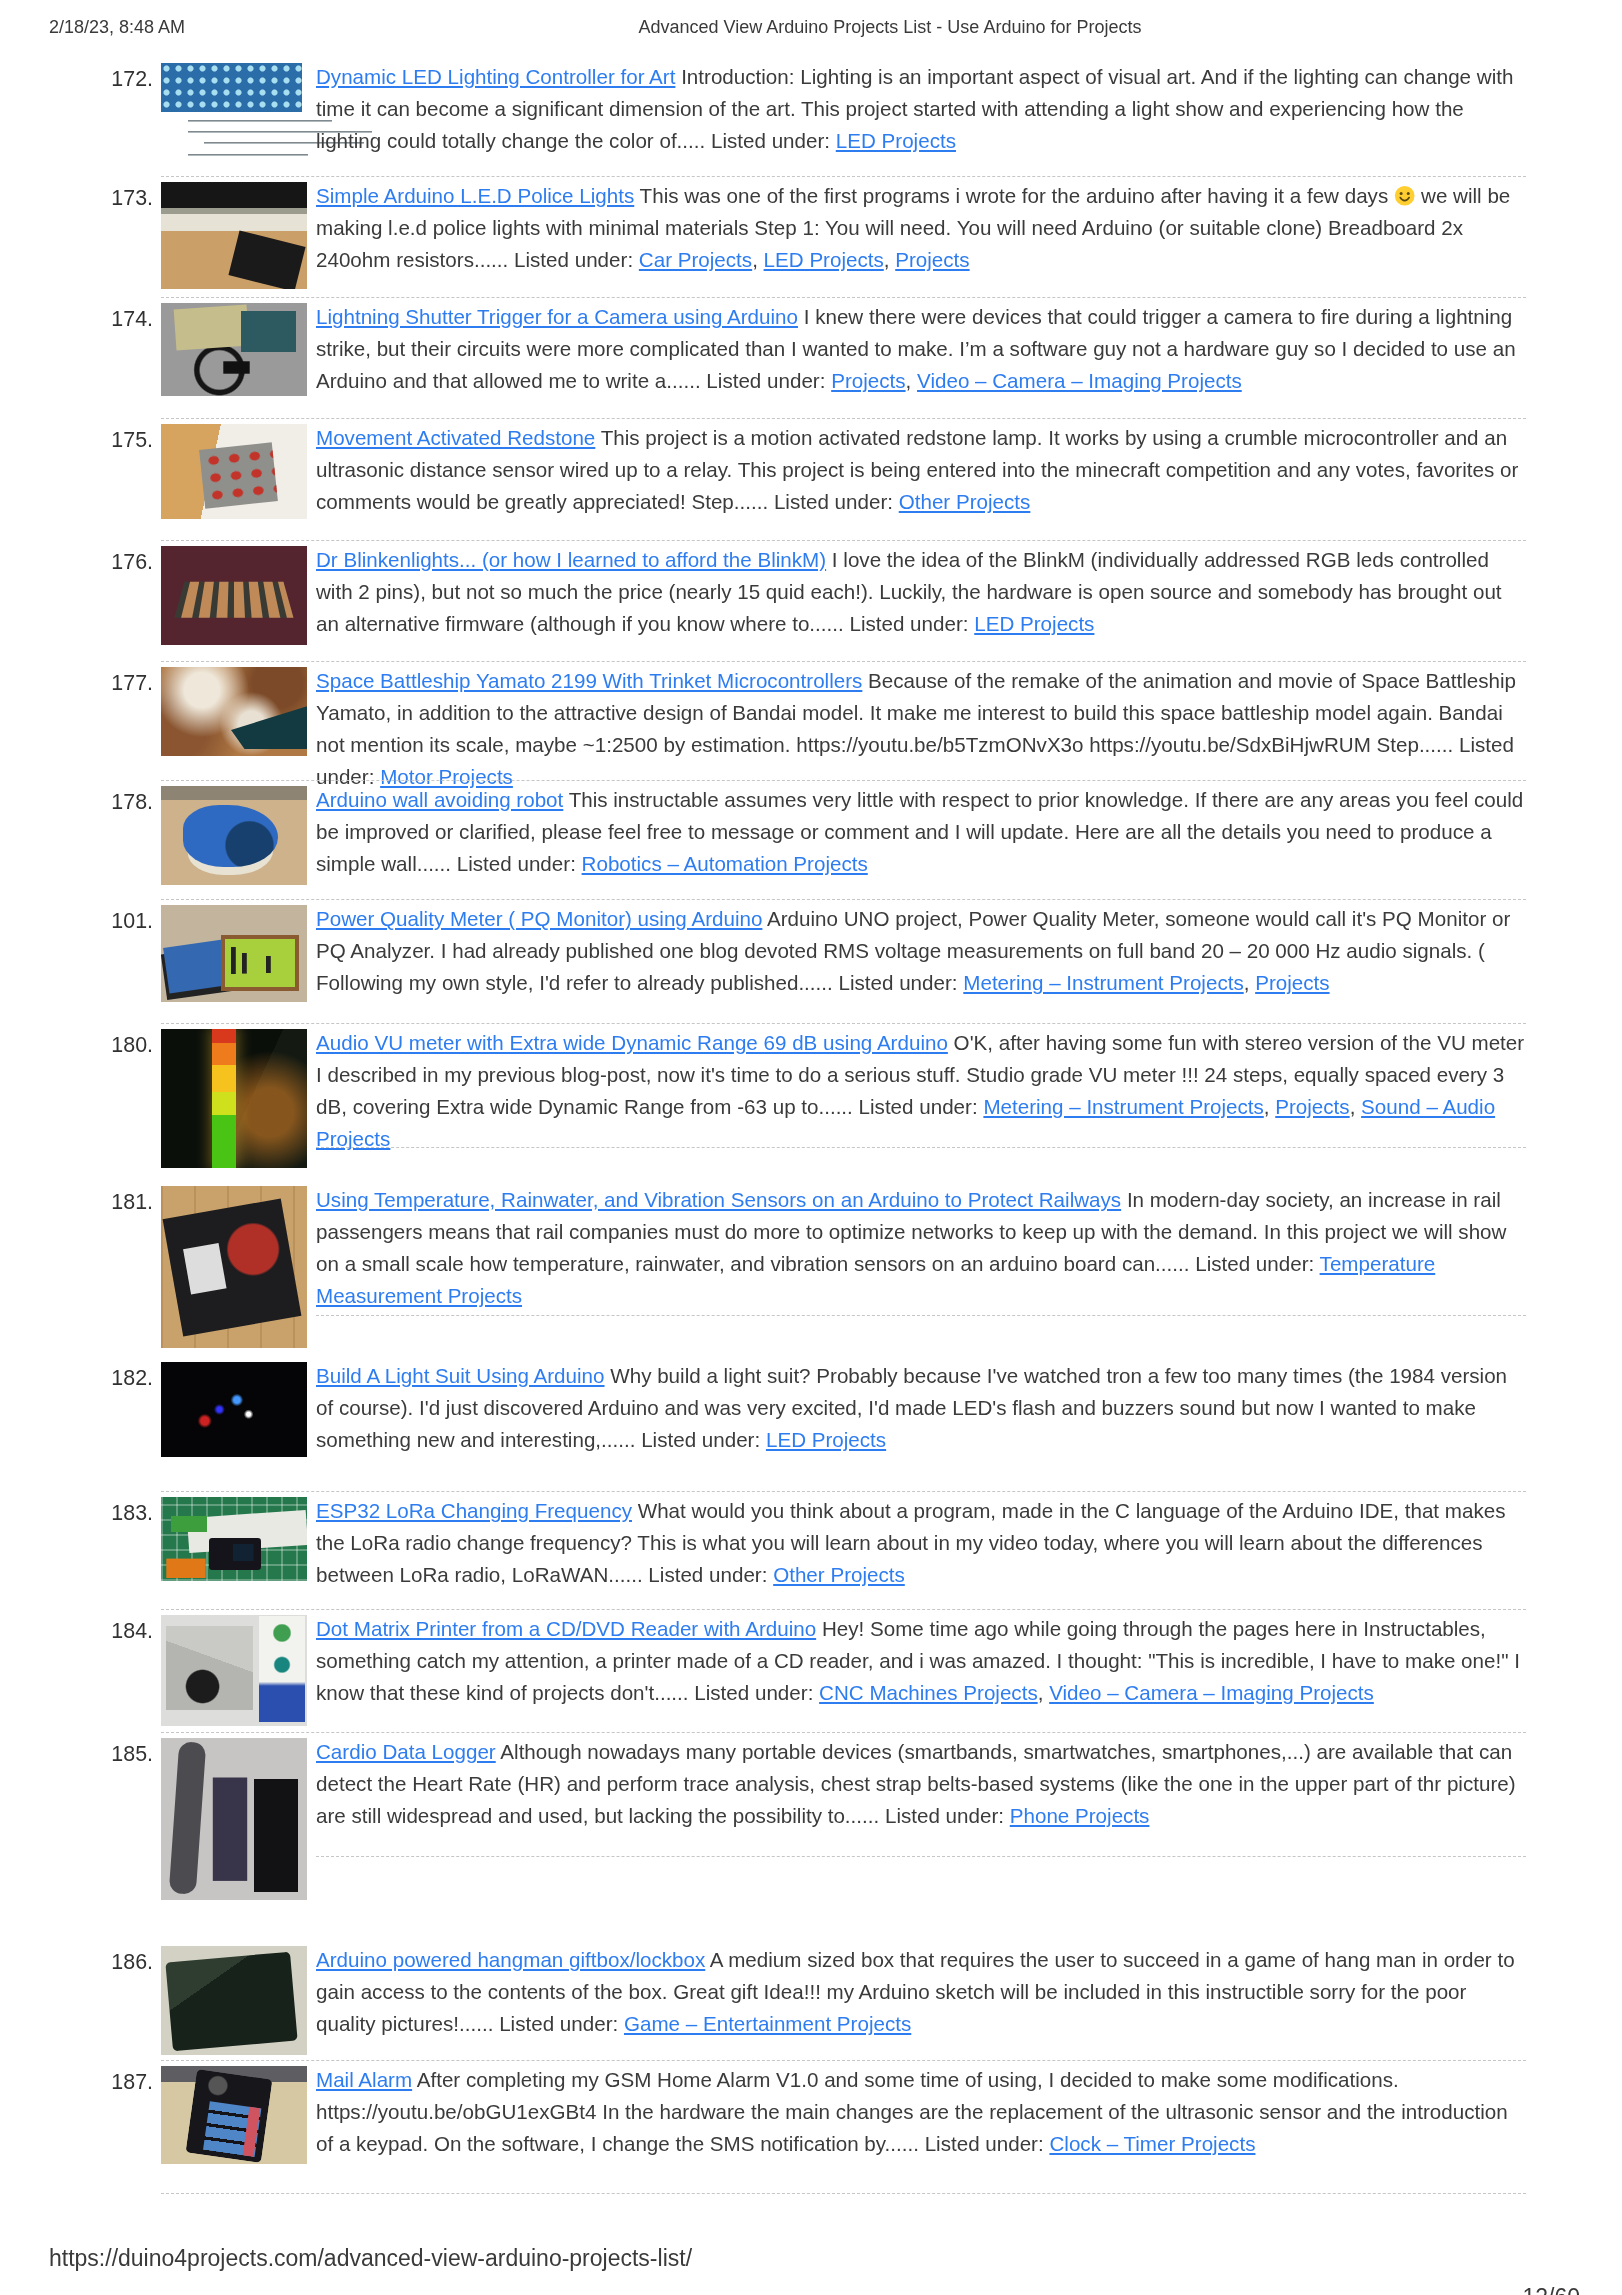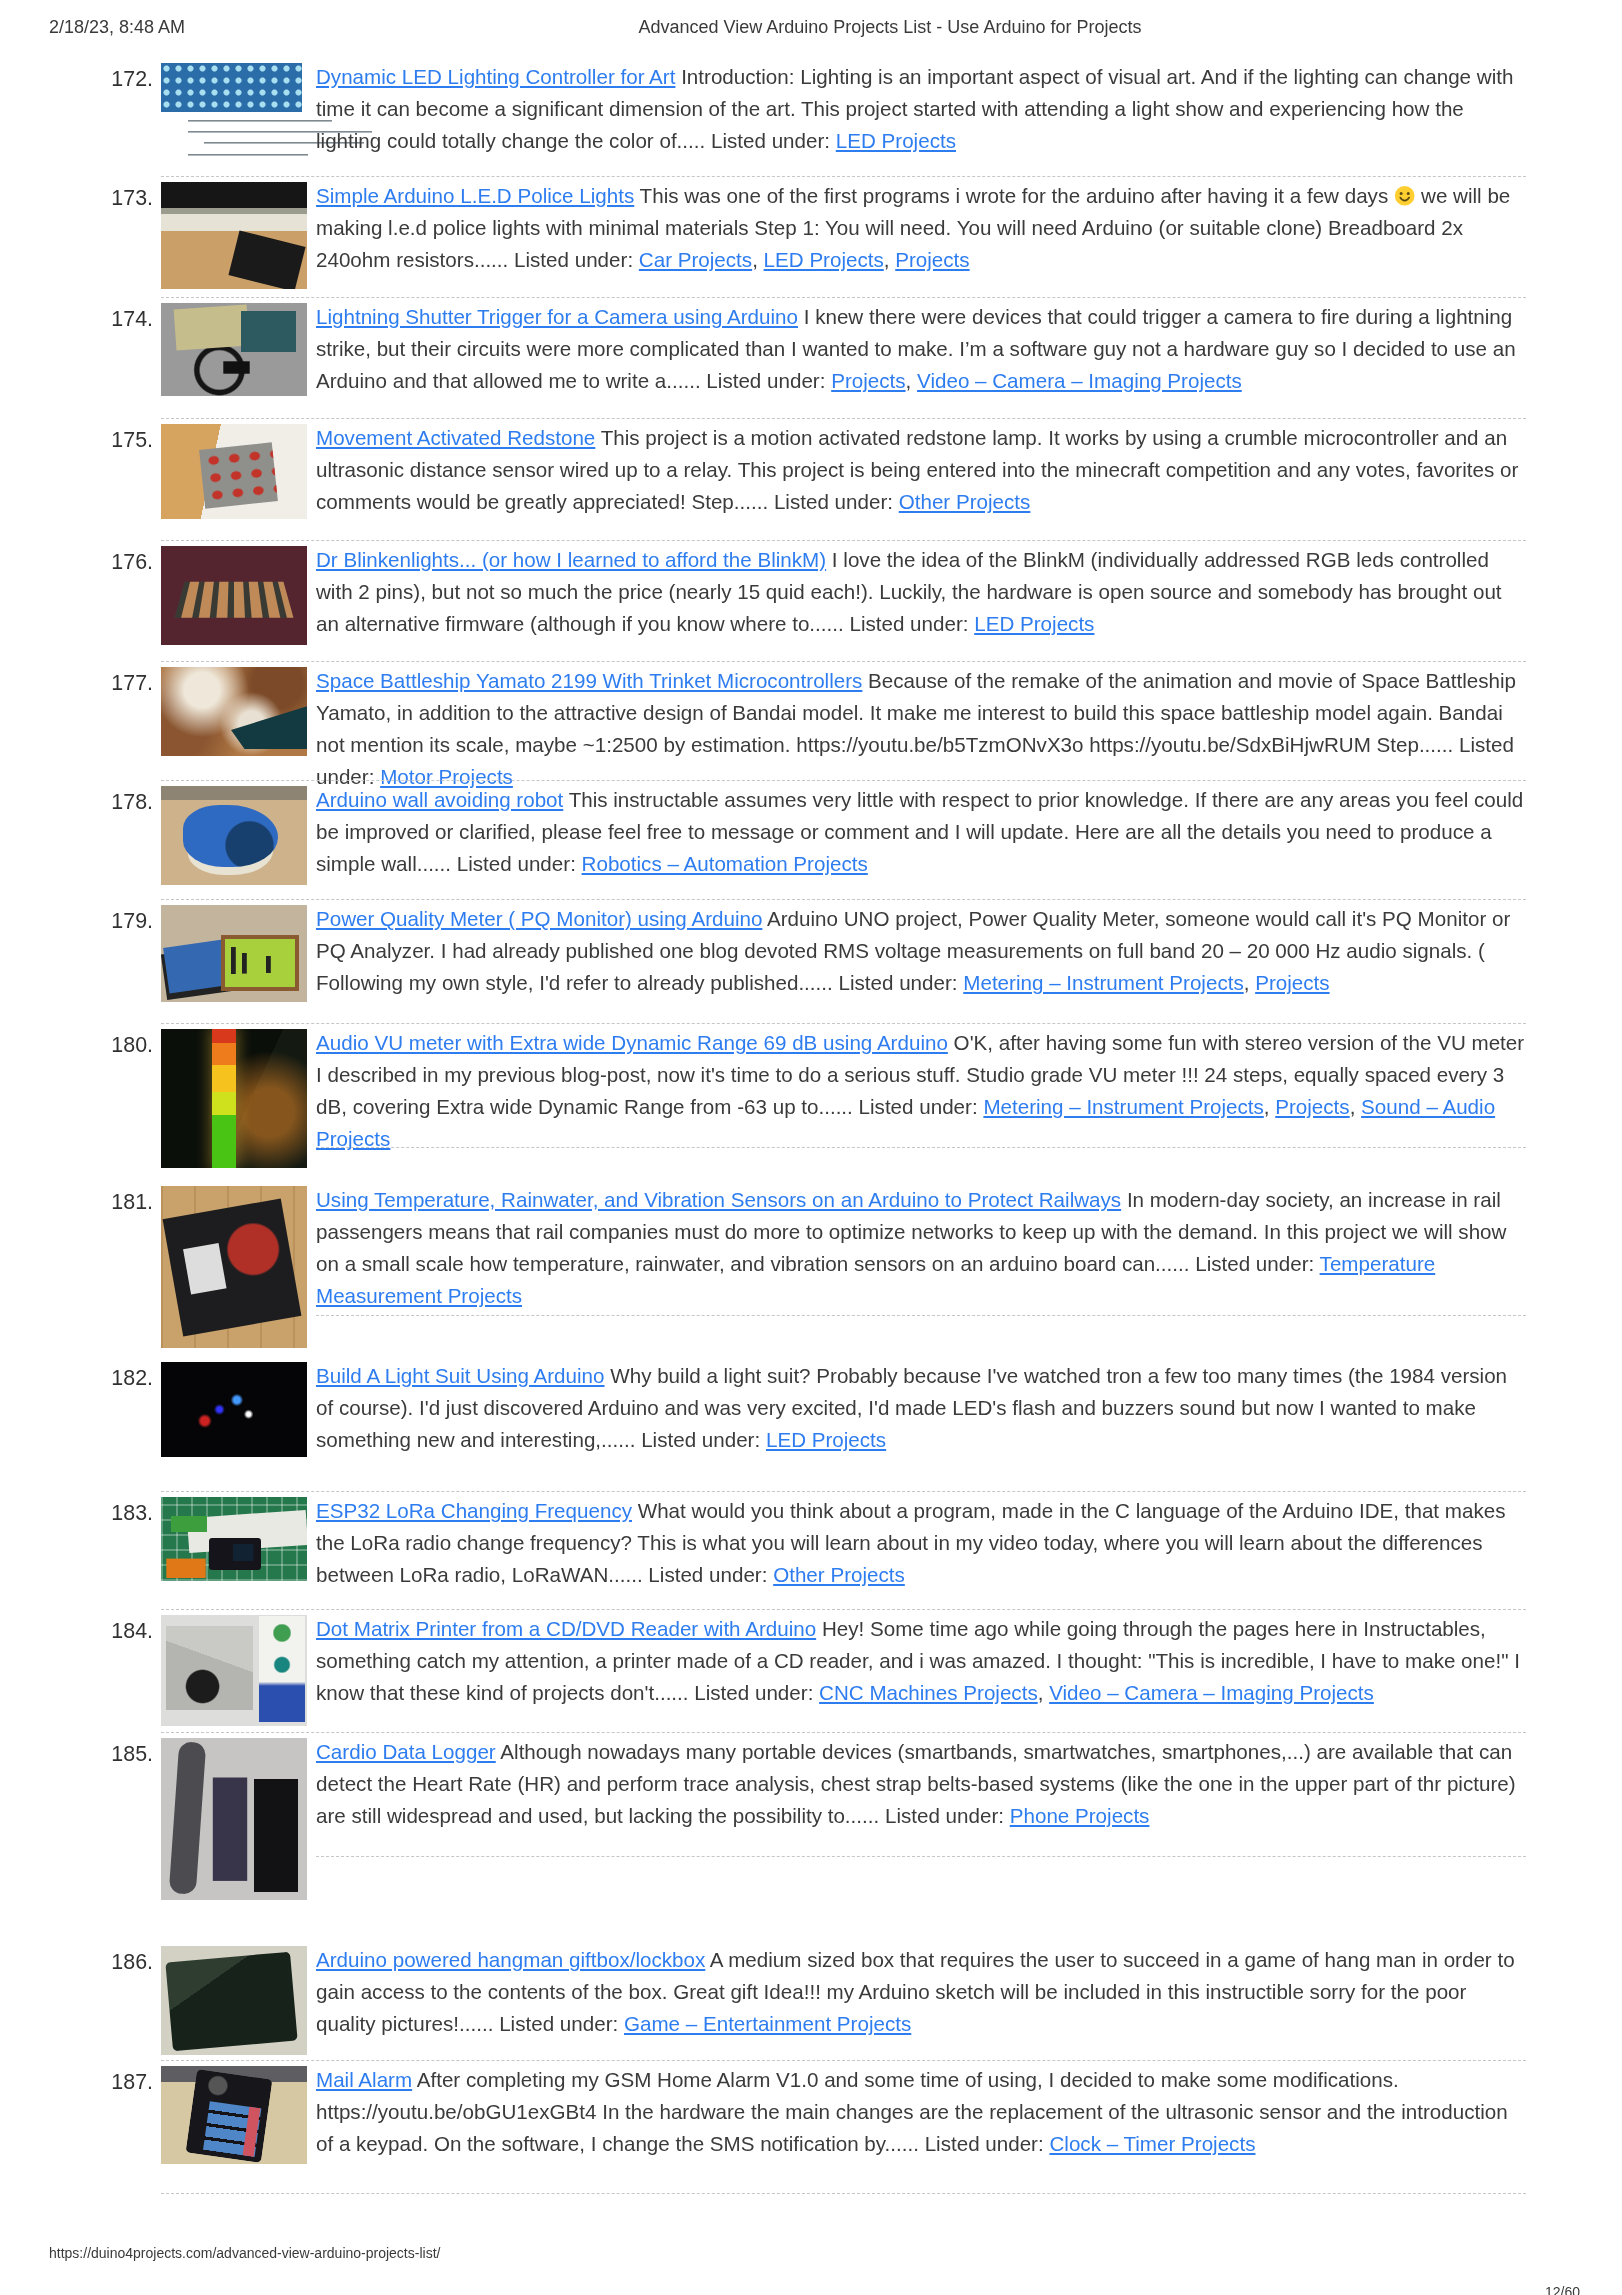--- a/index.html
+++ b/index.html
@@ -4,21 +4,21 @@
 <style>
   * { margin:0; padding:0; box-sizing:border-box; }
   html,body { width:1623px; height:2295px; background:#ffffff; overflow:hidden;
               font-family:"Liberation Sans", sans-serif; }
   
   .print-header { position:absolute; top:17.4px; left:0; width:100%; height:32px;
                   font-size:18px; color:#3a3a3a; }
   .print-date  { position:absolute; left:49px;  top:0; white-space:nowrap; }
   .print-title { position:absolute; left:890px; top:0; transform:translateX(-50%); white-space:nowrap; }
   .print-footer { position:absolute; top:2245px; left:0; width:100%; height:32px;
-                  font-size:14px; color:#3a3a3a; }
+                  font-size:23px; color:#3a3a3a; }
   .footer-url  { position:absolute; left:49px; top:0; white-space:nowrap; }
   .footer-page { position:absolute; right:42px; top:0; white-space:nowrap;margin-top:39px; }
 
   
   .project-list { position:absolute; top:61px; left:16px; width:1623px; list-style:none; }
   .entry { position:relative; width:1623px; }
   .num { position:absolute; left:0; top:2.4px; width:137px; text-align:right;
          font-size:21.4px; line-height:32px; color:#313131; }
   .thumb { position:absolute; left:145px; top:1.6px; width:146px; height:95px;
            overflow:hidden; background:#ccc; }
@@ -177,21 +177,21 @@
     <div class="txt"><a href="#" class="title">Space Battleship Yamato 2199 With Trinket Microcontrollers</a> <span class="desc">Because of the remake of the animation and movie of Space Battleship Yamato, in addition to the attractive design of Bandai model. It make me interest to build this space battleship model again. Bandai not mention its scale, maybe ~1:2500 by estimation. https://youtu.be/b5TzmONvX3o https://youtu.be/SdxBiHjwRUM Step......</span> <span class="listed">Listed under:</span> <span class="cats"><a href="#" class="cat">Motor Projects</a></span></div>
     <div class="sep"></div>
   </li>
       <li class="entry e-178">
     <div class="num">178.</div>
     <div class="thumb t-178"></div>
     <div class="txt"><a href="#" class="title">Arduino wall avoiding robot</a> <span class="desc">This instructable assumes very little with respect to prior knowledge. If there are any areas you feel could be improved or clarified, please feel free to message or comment and I will update. Here are all the details you need to produce a simple wall......</span> <span class="listed">Listed under:</span> <span class="cats"><a href="#" class="cat">Robotics – Automation Projects</a></span></div>
     <div class="sep"></div>
   </li>
       <li class="entry e-179">
-    <div class="num">179.</div>
+    <div class="num">101.</div>
     <div class="thumb t-179"></div>
     <div class="txt"><a href="#" class="title">Power Quality Meter ( PQ Monitor) using Arduino</a> <span class="desc">Arduino UNO project, Power Quality Meter, someone would call it's PQ Monitor or PQ Analyzer. I had already published one blog devoted RMS voltage measurements on full band 20 – 20 000 Hz audio signals. ( Following my own style, I'd refer to already published......</span> <span class="listed">Listed under:</span> <span class="cats"><a href="#" class="cat">Metering – Instrument Projects</a>, <a href="#" class="cat">Projects</a></span></div>
     <div class="sep"></div>
   </li>
       <li class="entry e-180">
     <div class="num">180.</div>
     <div class="thumb t-180"></div>
     <div class="txt"><a href="#" class="title">Audio VU meter with Extra wide Dynamic Range 69 dB using Arduino</a> <span class="desc">O'K, after having some fun with stereo version of the VU meter I described in my previous blog-post, now it's time to do a serious stuff. Studio grade VU meter !!! 24 steps, equally spaced every 3 dB, covering Extra wide Dynamic Range from -63 up to......</span> <span class="listed">Listed under:</span> <span class="cats"><a href="#" class="cat">Metering – Instrument Projects</a>, <a href="#" class="cat">Projects</a>, <a href="#" class="cat">Sound – Audio Projects</a></span></div>
     <div class="sep"></div>
   </li>

